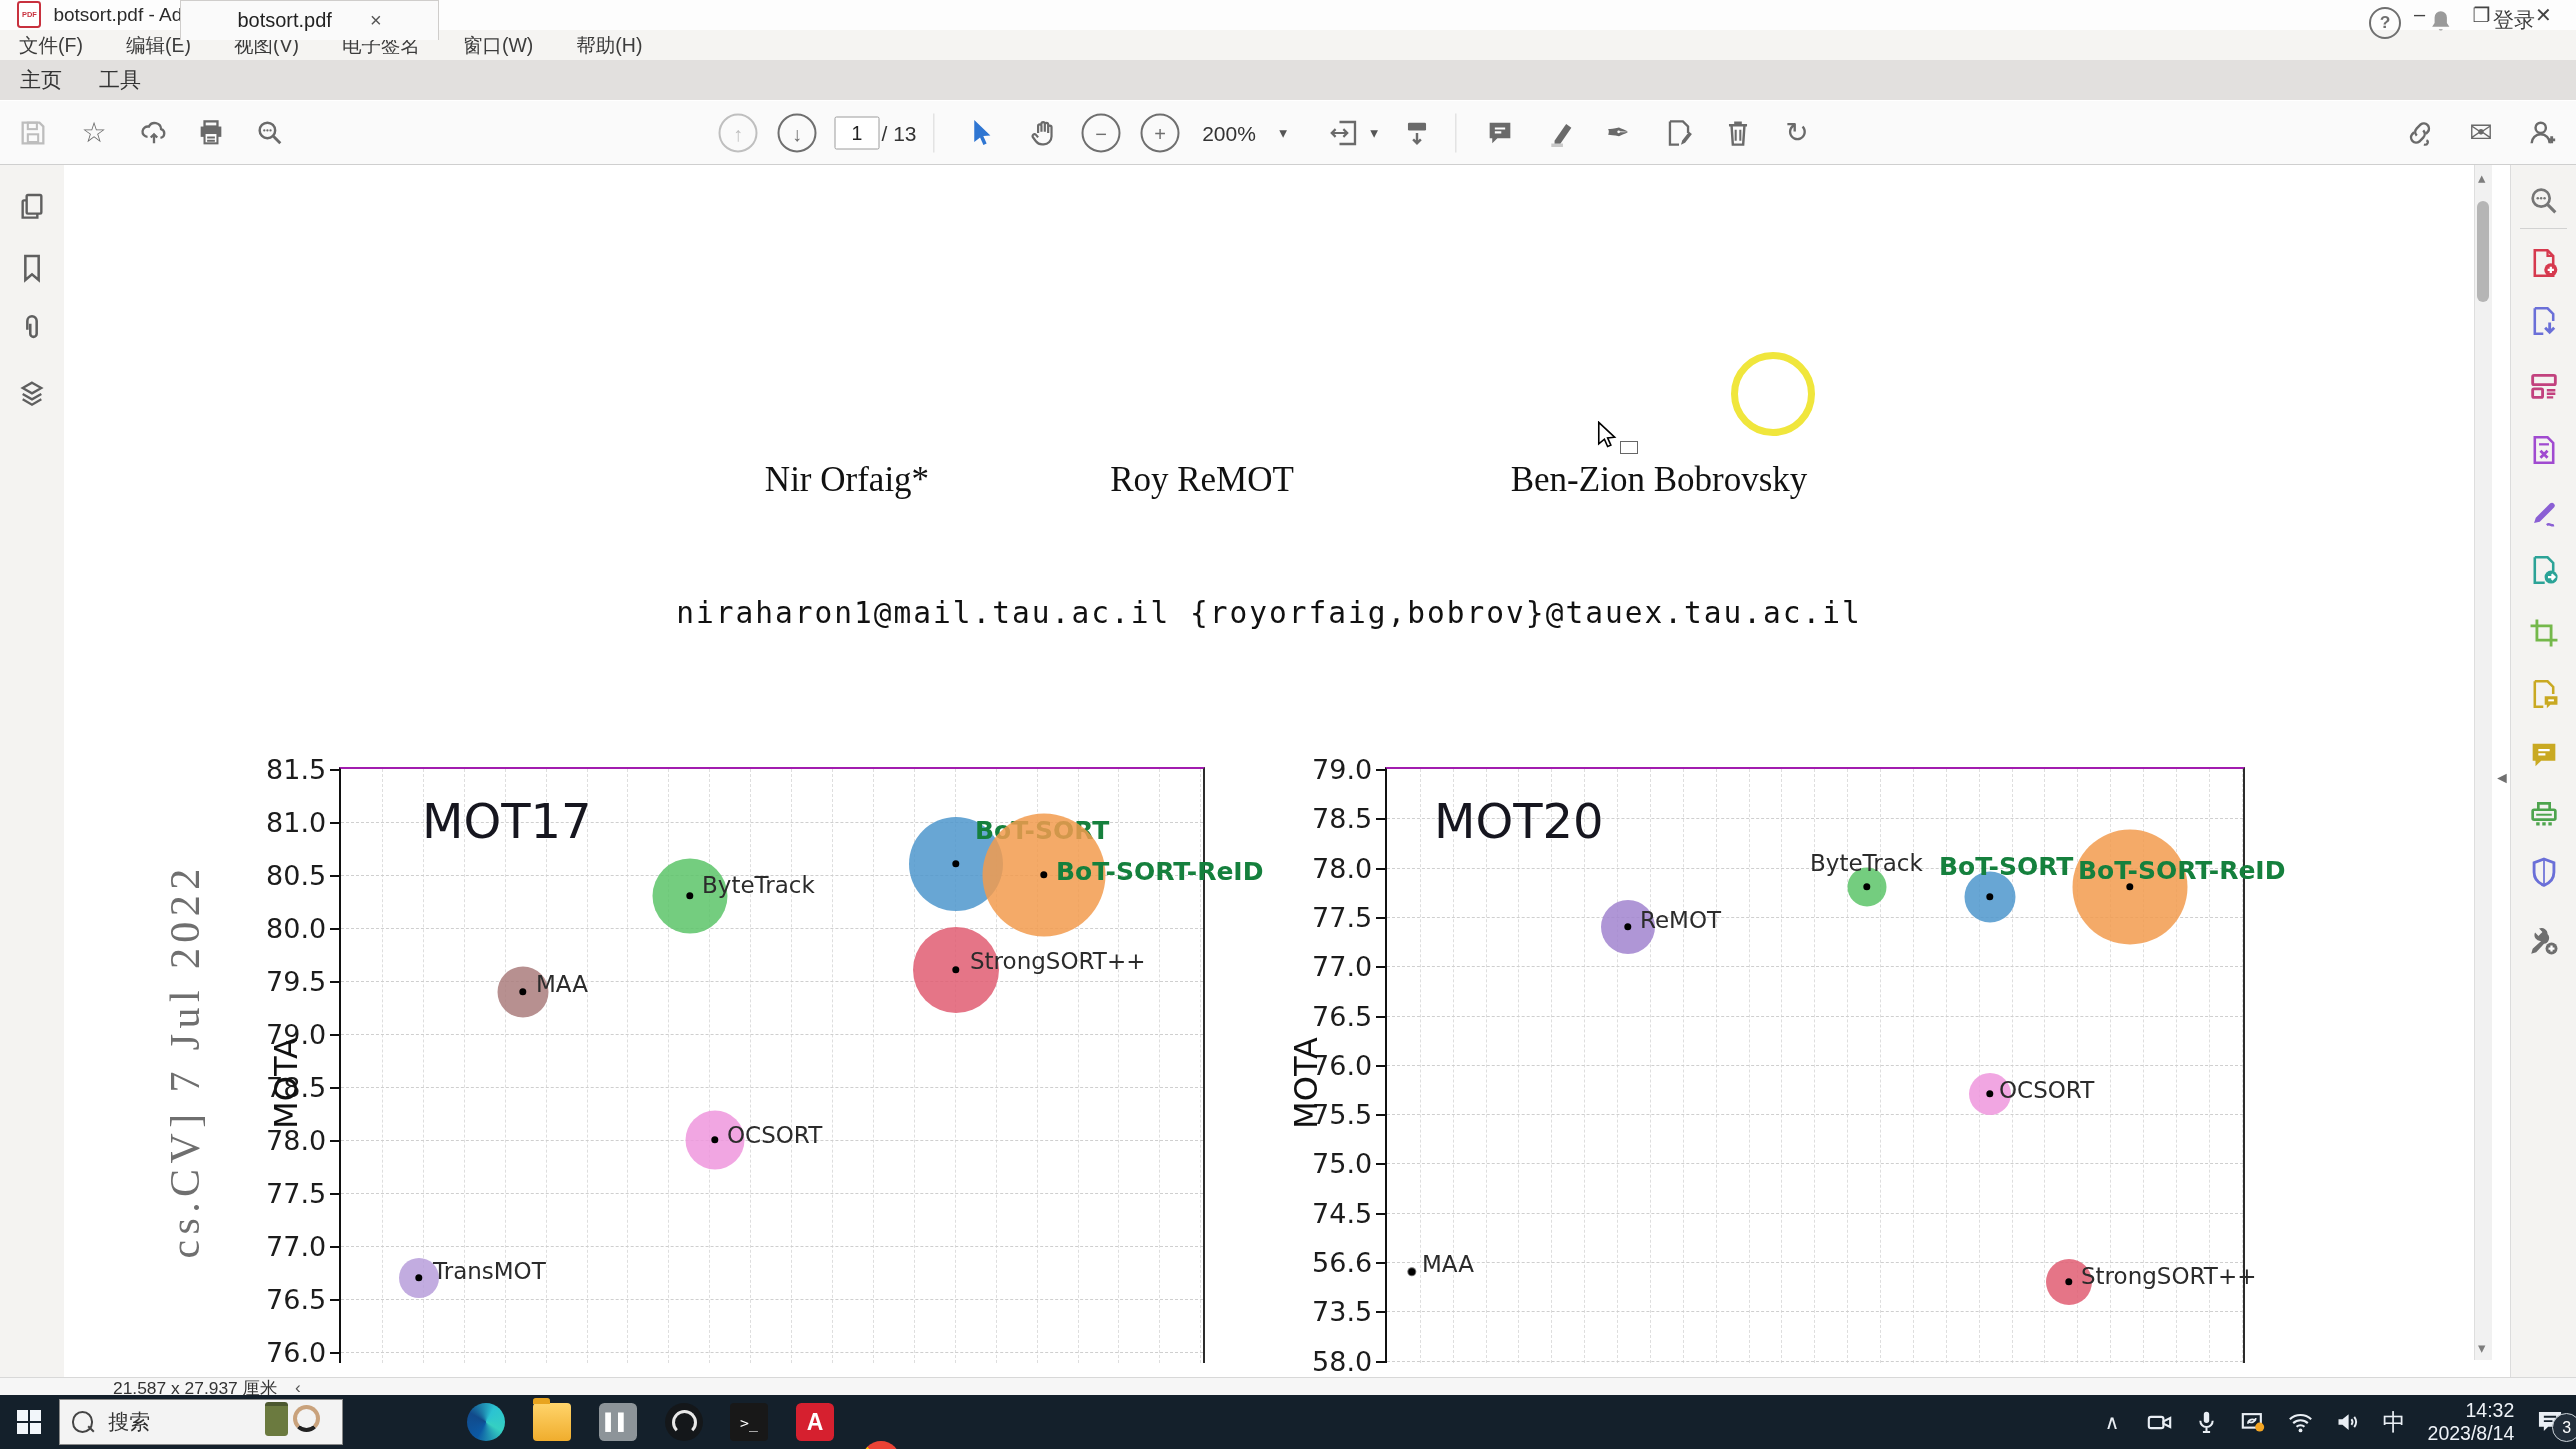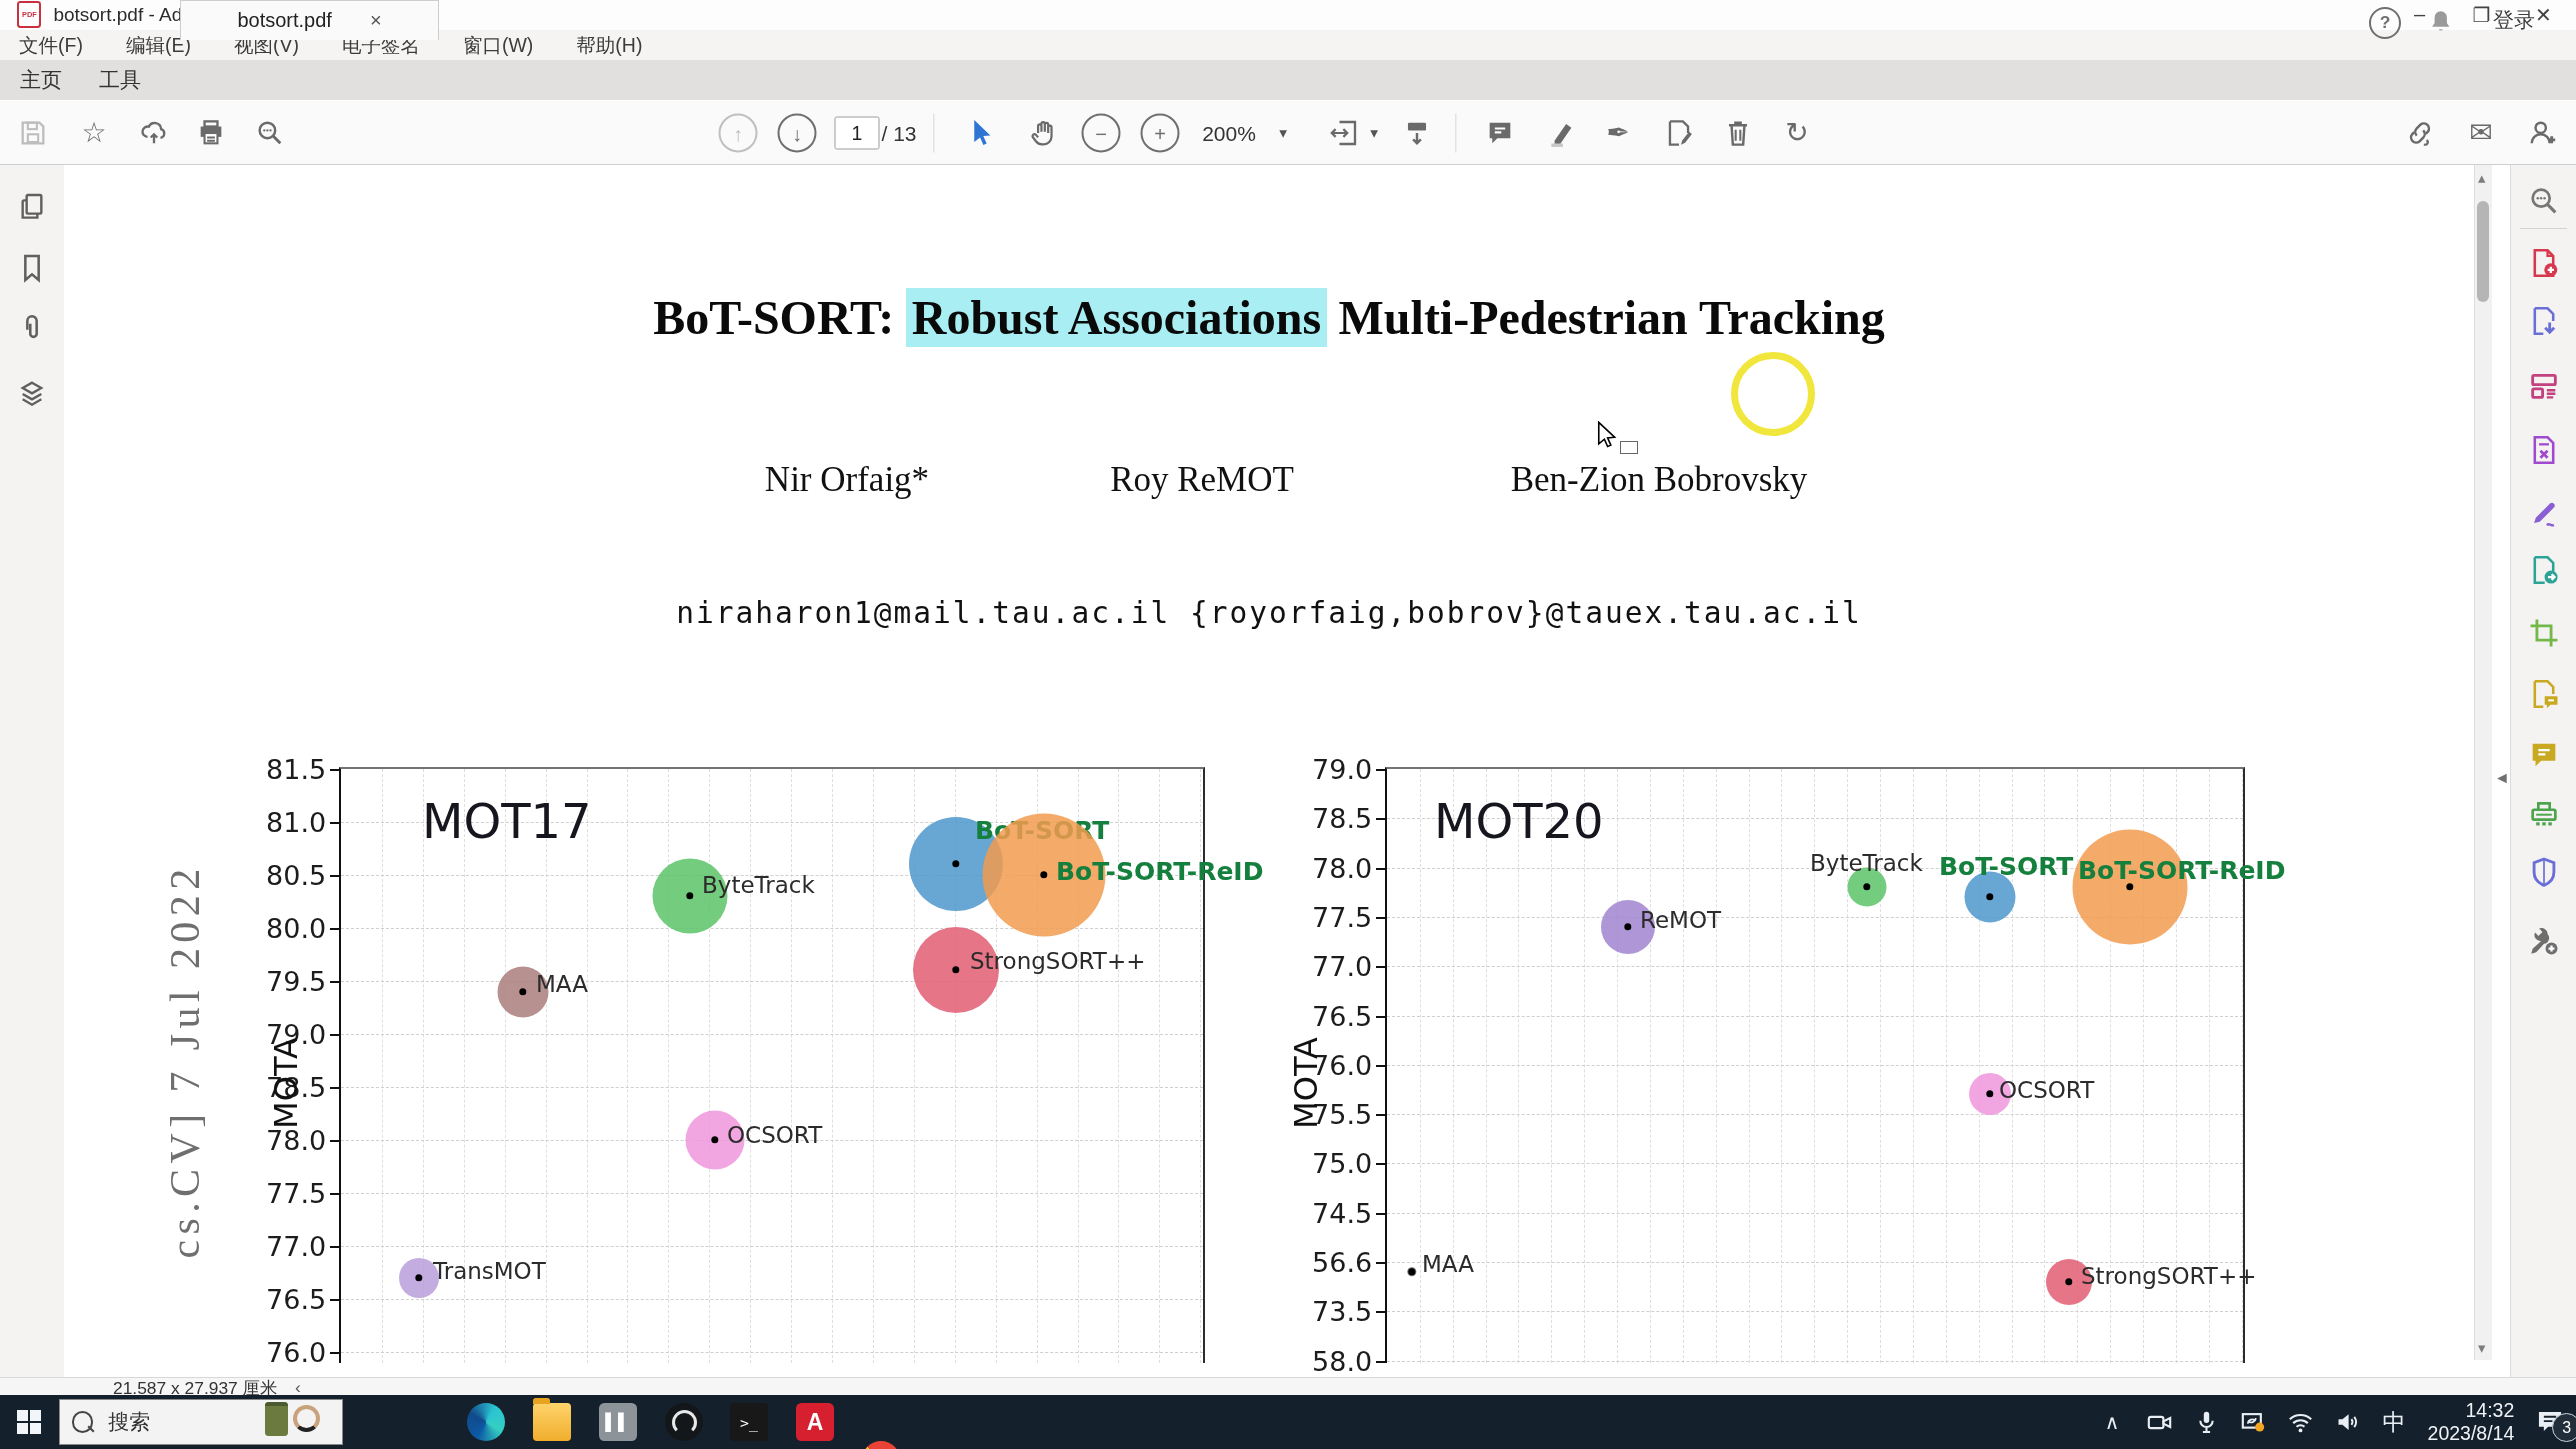--- a/index.html
+++ b/index.html
@@ -73,21 +73,21 @@
           font-family:"DejaVu Sans Mono",monospace;font-size:29.5px;letter-spacing:2px;color:#111}
   #sidetext{position:absolute;left:-208px;top:872px;width:657px;text-align:center;
             font-family:"Liberation Serif",serif;font-size:42px;letter-spacing:5.4px;color:#6f6f6f;
             transform:rotate(-90deg)}
   #annring{position:absolute;left:1667px;top:187px;width:70px;height:70px;border:7.4px solid #f0e63c;
            border-radius:50%}
   #cursor{position:absolute;left:1532px;top:256px}
   #cursorbox{position:absolute;left:1556px;top:276px;width:16px;height:11.4px;border:1.3px solid #666;background:#fff}
 
   
-  .chart{position:absolute;border-left:2.7px solid #111;border-top:2px solid #737373;border-right:2px solid #2c2c2c;
+  .chart{position:absolute;border-left:2.7px solid #111;border-top:2px solid #a21caf;border-right:2px solid #2c2c2c;
          box-sizing:content-box}
   .vgrid{position:absolute;top:0;bottom:0;width:0;border-left:1.3px dashed #dedede}
   .hgrid{position:absolute;left:0;right:0;height:0;border-top:1.3px dashed #cfcfcf}
   .ytick{position:absolute;right:calc(100% + 14.8px);transform:translateY(-50%);
          font-family:"DejaVu Sans",sans-serif;font-size:27px;color:#1c1c1c}
   .ymark{position:absolute;right:100%;width:10.7px;height:0;border-top:2.7px solid #111}
   .ctitle{position:absolute;font-family:"DejaVu Sans",sans-serif;font-size:48px;color:#16161f}
   .ylab{position:absolute;font-family:"DejaVu Sans",sans-serif;font-size:32px;color:#111;
         transform:rotate(-90deg);transform-origin:center;white-space:nowrap}
   .bubble{position:absolute;border-radius:50%;transform:translate(-50%,-50%);opacity:.85}
@@ -531,23 +531,20 @@
 <div id="vscroll"></div>
 <div id="vthumb"></div>
 <div class="scrarrow" style="left:2478px;top:169px">▴</div>
 <div class="scrarrow" style="left:2478px;top:1339px">▾</div>
 <div id="hscroll"></div>
 <div id="hthumb"></div>
 <div class="panetoggle" style="left:68px;top:769px">◄</div>
 <div class="panetoggle" style="left:2494px;top:769px">◄</div>
 
 <div id="page">
-  <div id="papertitle">
-    <span>BoT-SORT: </span><span class="hl">Robust Associations</span><span> Multi-Pedestrian Tracking</span>
-  </div>
   <div class="author" style="left:783px">Nir Orfaig*</div>
   <div class="author" style="left:1138px">Roy ReMOT</div>
   <div class="author" style="left:1595px">Ben-Zion Bobrovsky</div>
   <div id="emails">niraharon1@mail.tau.ac.il {royorfaig,bobrov}@tauex.tau.ac.il</div>
   <div id="sidetext">cs.CV] 7 Jul 2022</div>
   <div id="annring"></div>
   <svg id="cursor" width="27" height="29.5" viewBox="0 0 20 22">
       <path d="M2 1v16l4.2-3.4 2.4 5.4 2.4-1-2.4-5.4 5.2-.5z" fill="#fff" stroke="#000" stroke-width="1.2"></path>
     </svg>
   <div id="cursorbox"></div>

